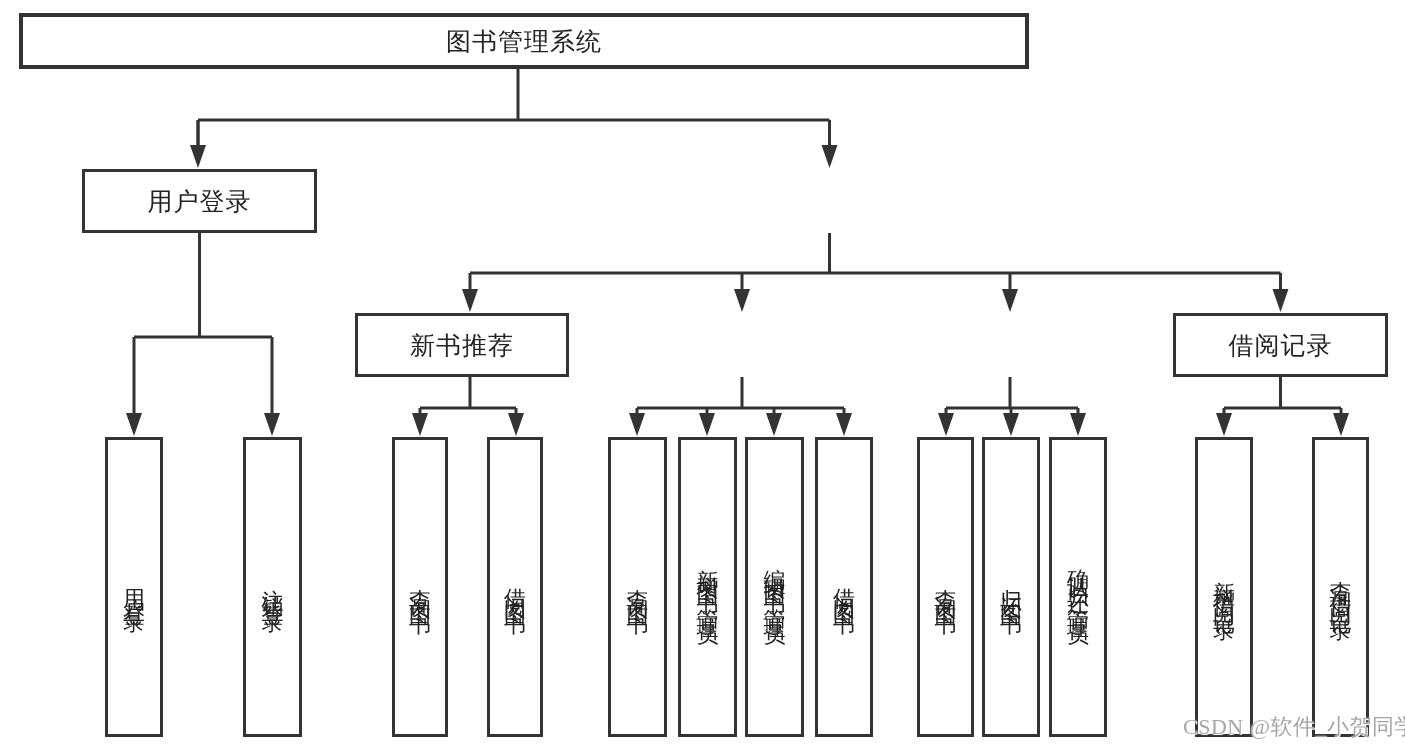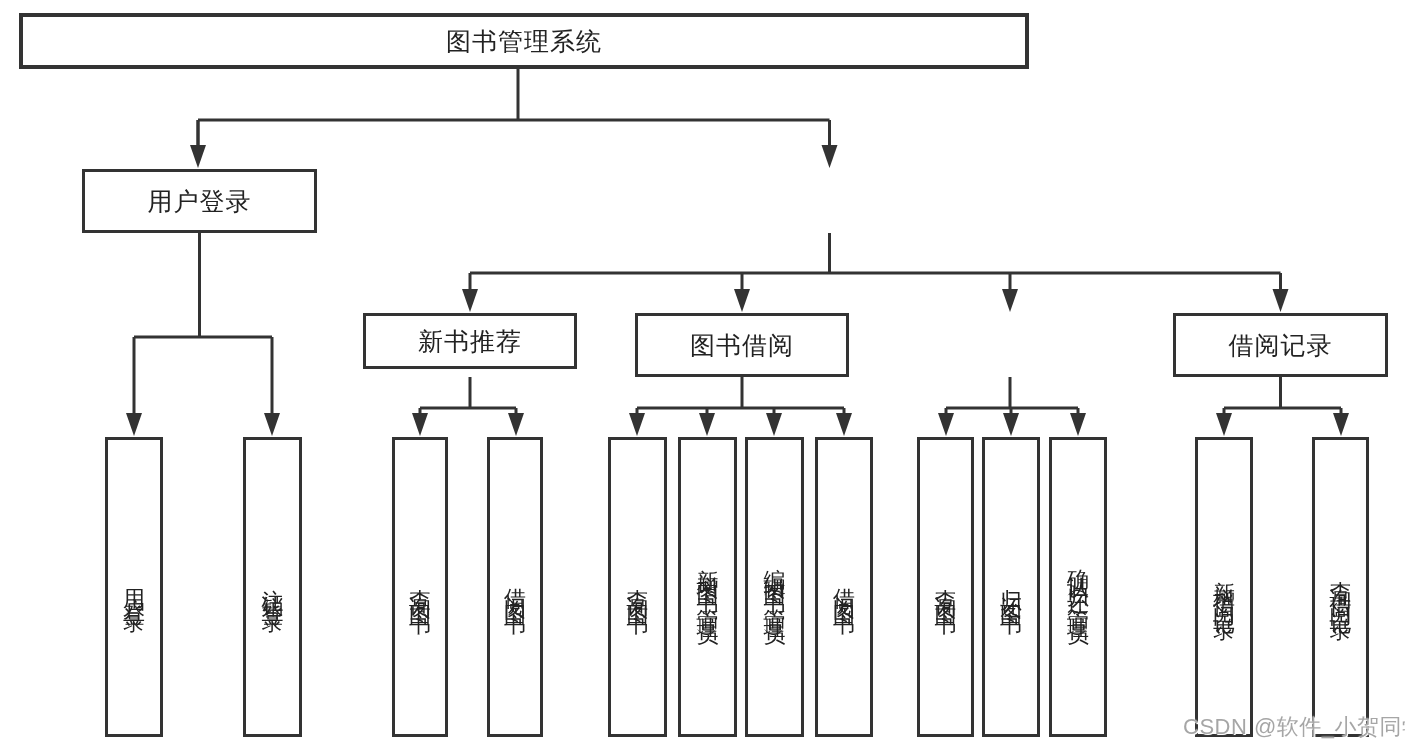--- a/index.html
+++ b/index.html
@@ -5,21 +5,21 @@
   html, body {
     margin: 0;
     padding: 0;
     background: #ffffff;
   }
   #canvas {
     position: relative;
     width: 1405px;
     height: 747px;
     background: #ffffff;
-    font-family: Liberation Sans, sans-serif;
+    font-family: Liberation Serif, serif;
     color: #222222;
     overflow: hidden;
   }
   #wires {
     position: absolute;
     left: 0; top: 0;
     width: 1405px;
     height: 747px;
   }
   .hbox {
@@ -137,22 +137,21 @@
       <polygon points="1070,413 1086,413 1078,436"></polygon>
       <polygon points="1216,413 1232,413 1224,436"></polygon>
       <polygon points="1333,413 1349,413 1341,436"></polygon>
     </g>
   </svg>
 
   <div class="hbox root" style="left:19px; top:13px; width:1010px; height:56px;">图书管理系统</div>
 
   <div class="hbox" style="left:82px; top:169px; width:235px; height:64px;">用户登录</div>
 
-  <div class="hbox" style="left:363px; top:313px; width:214px; height:56px;">新书推荐</div>
-  <div class="hbox" style="left:635px; top:313px; width:214px; height:64px;">图书借阅</div>
+  <div class="hbox" style="left:355px; top:313px; width:214px; height:64px;">新书推荐</div>
   <div class="hbox" style="left:1173px; top:313px; width:215px; height:64px;">借阅记录</div>
 
   <div class="vbox" style="left:105px; top:437px; width:58px; height:300px;">
     <span class="vtext">用户登录</span>
   </div>
   <div class="vbox" style="left:243px; top:437px; width:59px; height:300px;">
     <span class="vtext">注销登录</span>
   </div>
 
   <div class="vbox" style="left:392px; top:437px; width:56px; height:300px;">

